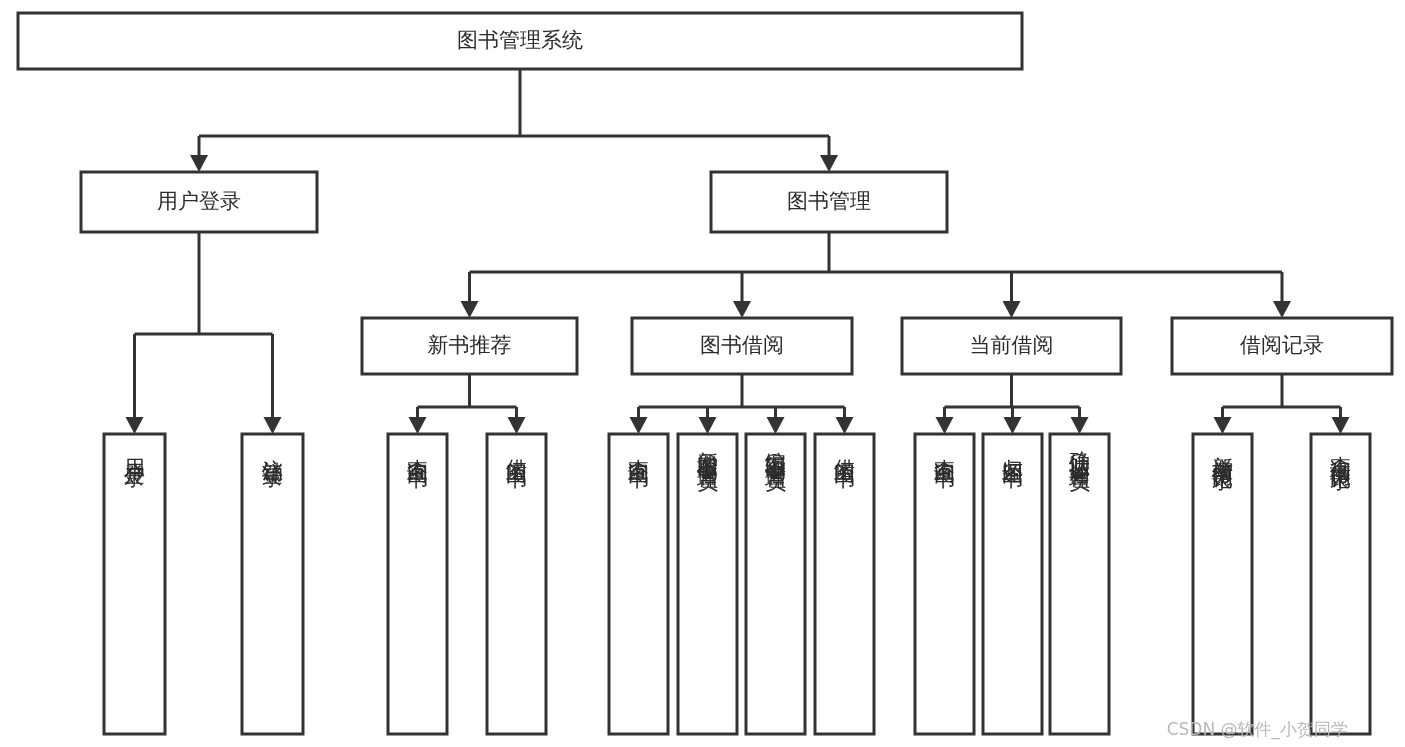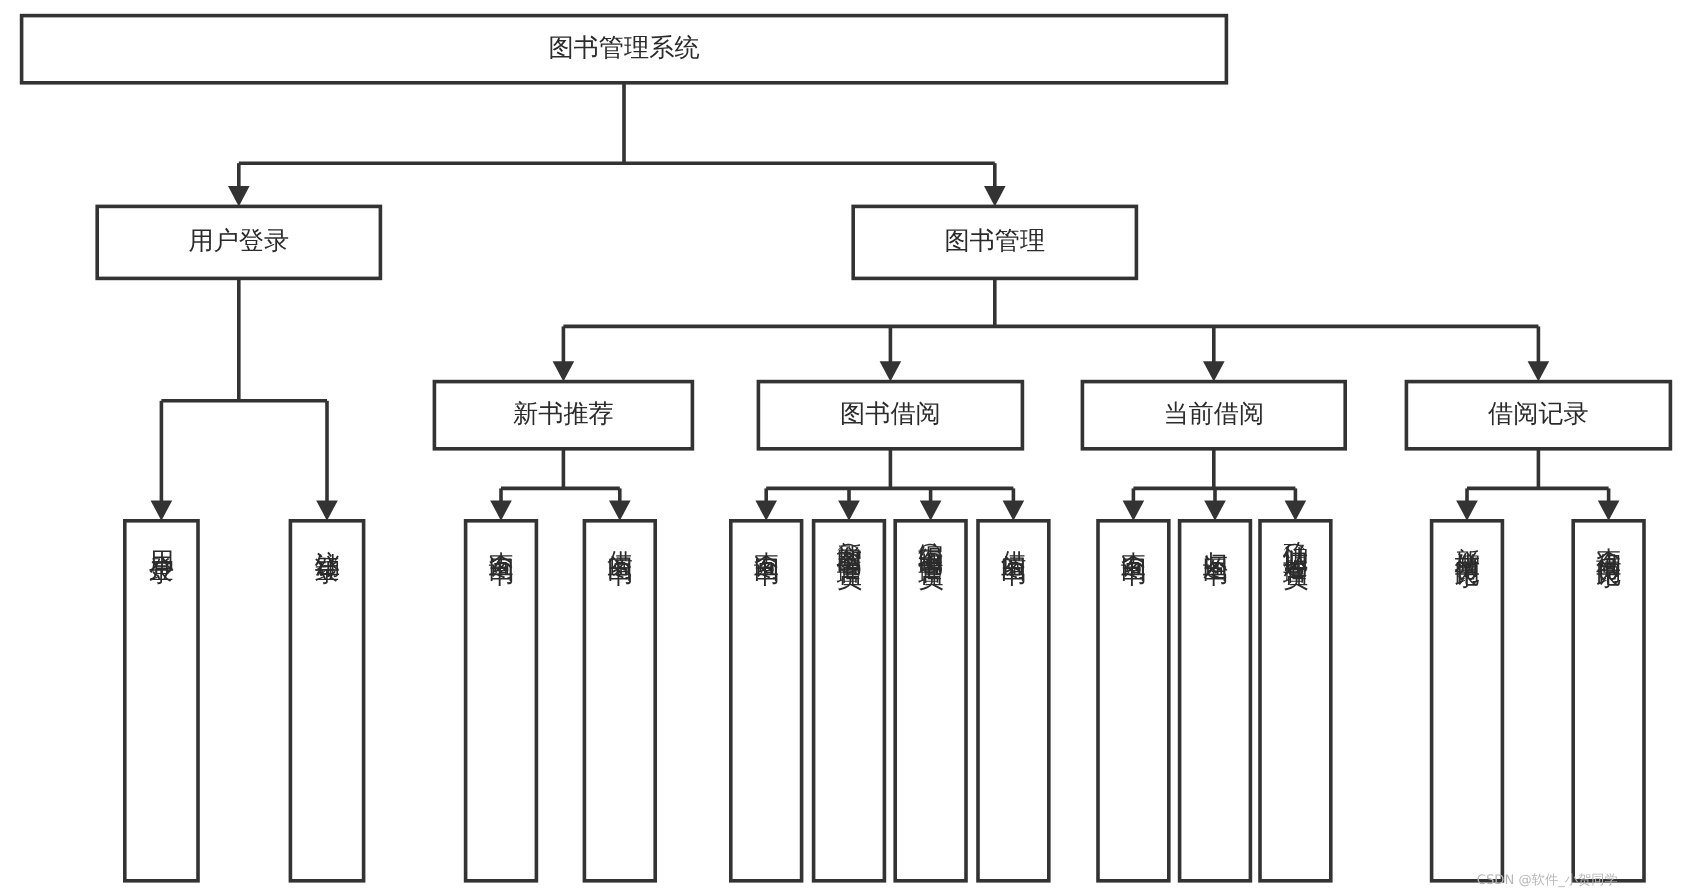--- a/index.html
+++ b/index.html
@@ -44,21 +44,21 @@
     stroke: #333333;
     stroke-width: 3;
     fill: none;
   }
   .arrow-head { fill: #333333; }
   .watermark {
     position: absolute;
     right: 14px;
     bottom: 6px;
     font-family: "DejaVu Sans", "Liberation Sans", sans-serif;
-    font-size: 11px;
+    font-size: 17px;
     color: #b8b8b8;
     white-space: nowrap;
     user-select: none;
   }
 </style>
 </head>
 <body>
 
 <div id="chart-root">
   <svg class="flow" width="1405" height="747" viewBox="0 0 1405 747">

